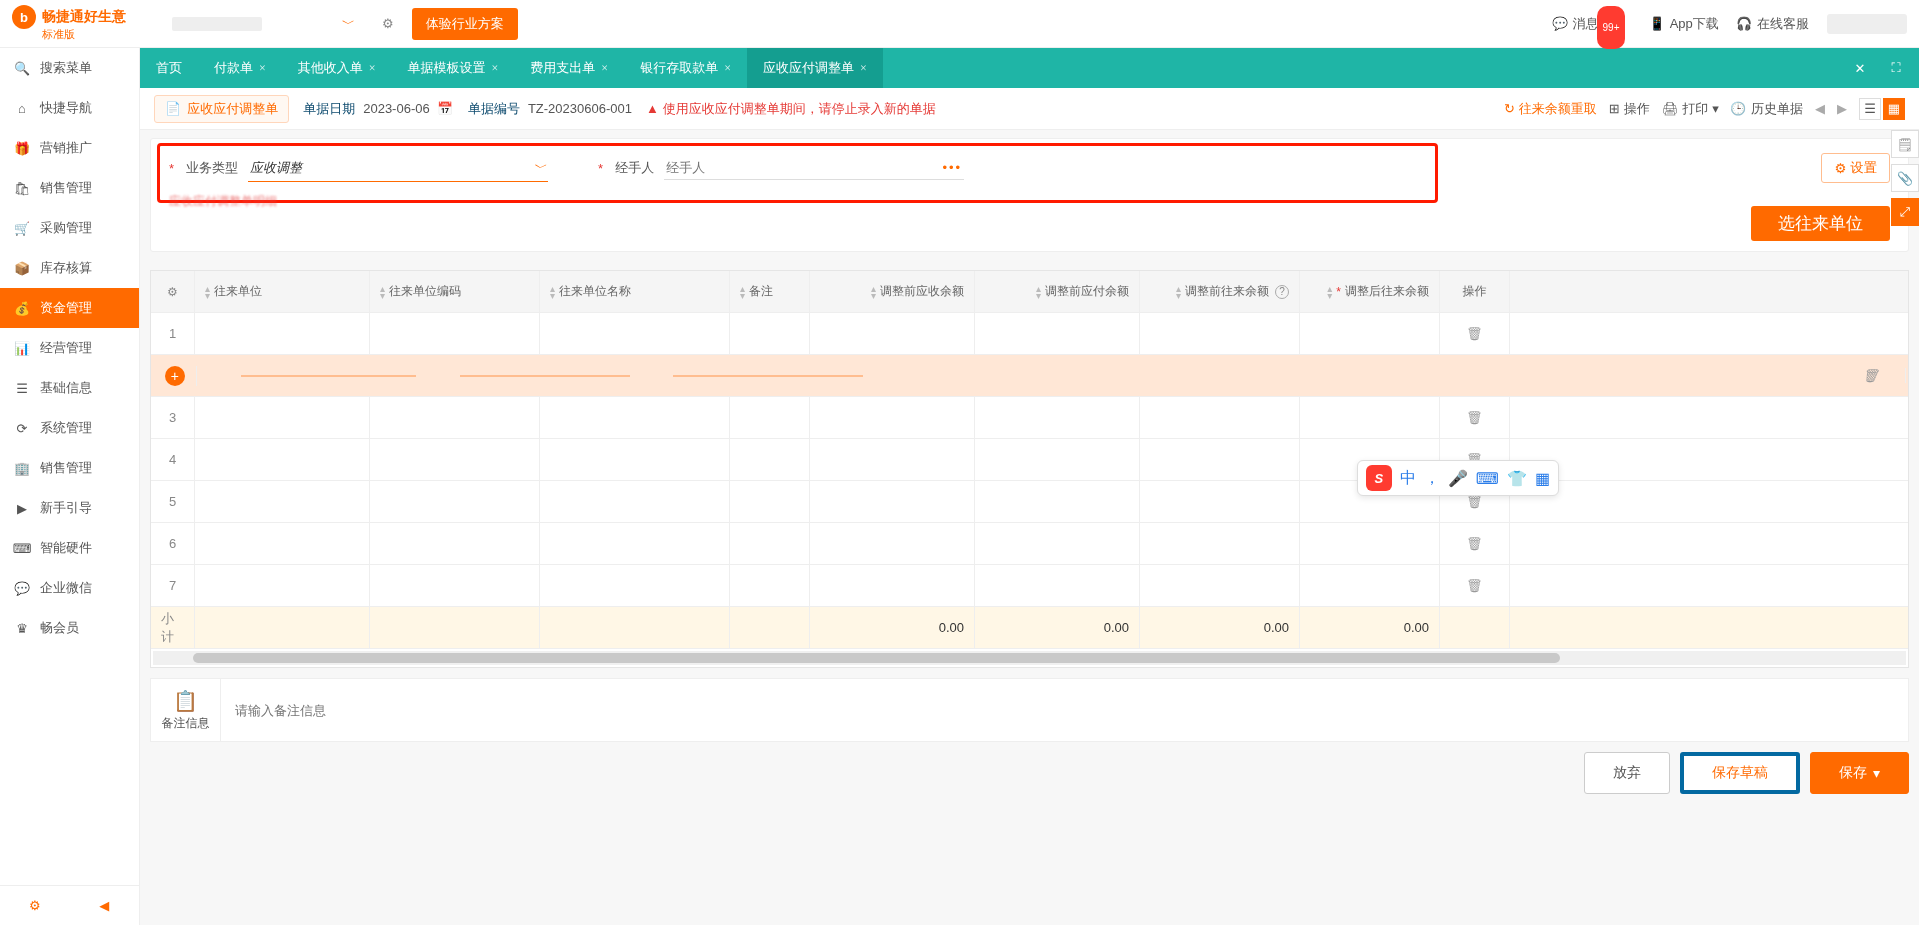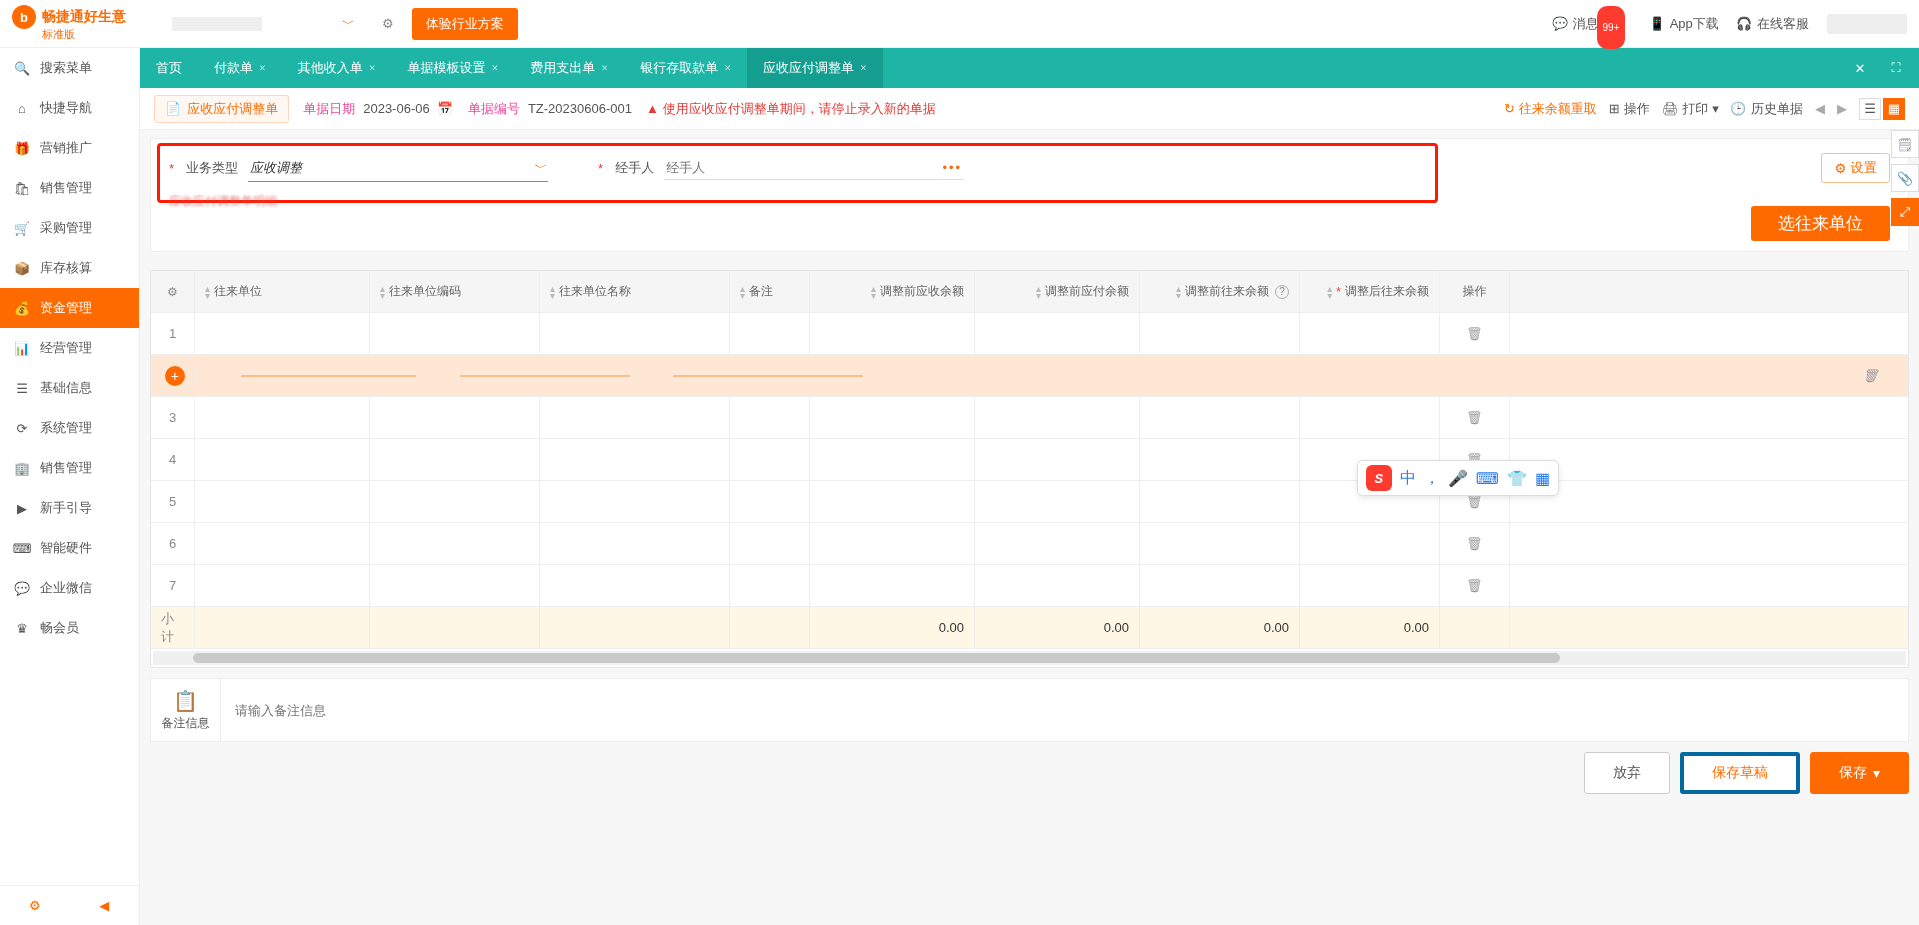--- a/index.html
+++ b/index.html
@@ -32,21 +32,21 @@
 .tabs{height:40px;background:#1fb5a6;display:flex;align-items:center;color:#fff;}
 .tab{padding:0 16px;height:100%;display:flex;align-items:center;gap:6px;cursor:pointer;position:relative;font-family:Liberation Serif, serif;}
 .tab .x{font-size:12px;opacity:.85;}
 .tab.active{background:#149e90;}
 .tabs-right{margin-left:auto;display:flex;align-items:center;gap:10px;padding-right:10px;}
 .tabs-right .tbtn{width:26px;height:26px;display:flex;align-items:center;justify-content:center;cursor:pointer;}
 
 .doc-bar{background:#fff;display:flex;align-items:center;height:42px;padding:0 14px;gap:14px;border-bottom:1px solid #eee;}
 .doc-chip{display:flex;align-items:center;gap:6px;color:#ff6a00;border:1px solid #ffd6bb;border-radius:3px;padding:4px 10px;background:#fff8f2;}
 .doc-meta{display:flex;align-items:center;gap:8px;color:#555;}
-.doc-meta .lbl{color:#ec4899;}
+.doc-meta .lbl{color:#0c4a6e;}
 .doc-meta .cal{color:#ff6a00;}
 .warn{color:#e53935;display:flex;align-items:center;gap:4px;}
 .doc-right{margin-left:auto;display:flex;align-items:center;gap:12px;color:#555;}
 .doc-right .lnk{color:#ff6a00;display:flex;align-items:center;gap:4px;cursor:pointer;}
 .doc-right .grp{display:flex;align-items:center;gap:4px;cursor:pointer;}
 .view-tg{display:flex;gap:2px;}
 .view-tg span{width:22px;height:22px;display:flex;align-items:center;justify-content:center;border:1px solid #ddd;cursor:pointer;}
 .view-tg span.on{background:#ff6a00;border-color:#ff6a00;color:#fff;}
 
 .form-zone{background:#fff;margin:8px 10px 0;border:1px solid #eee;border-radius:3px;padding:14px 18px 10px;position:relative;}

